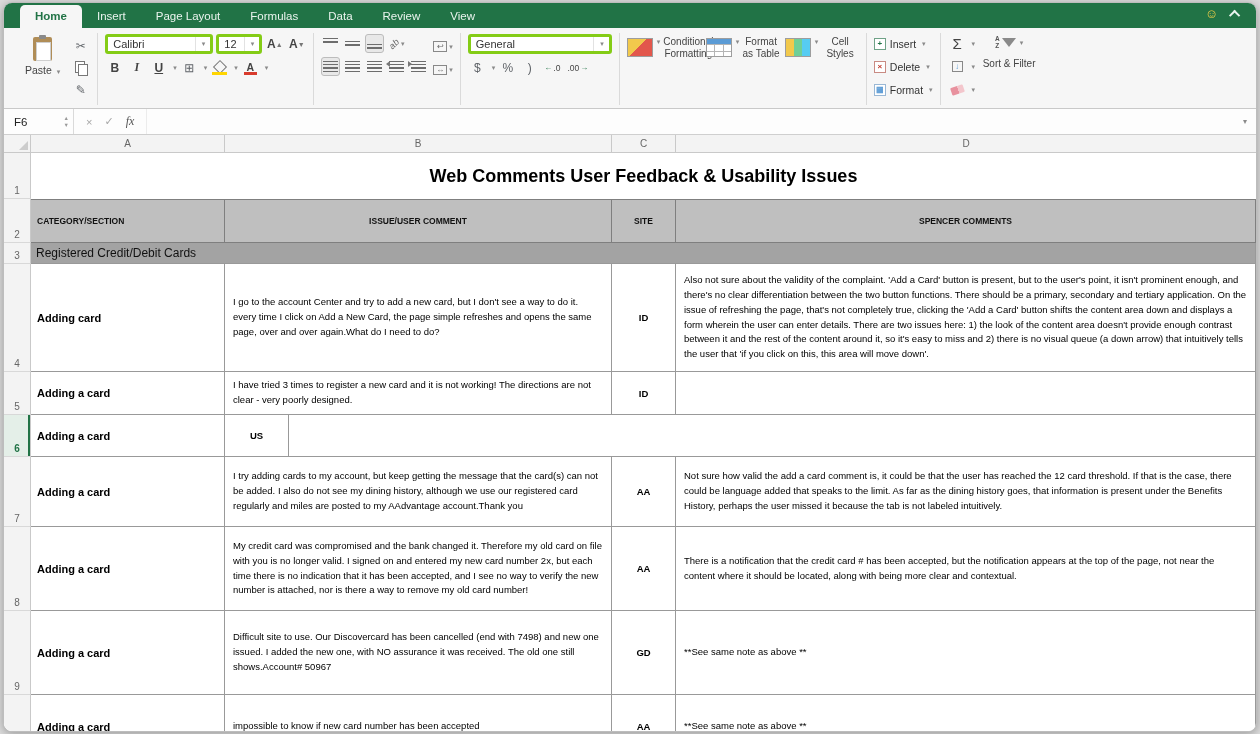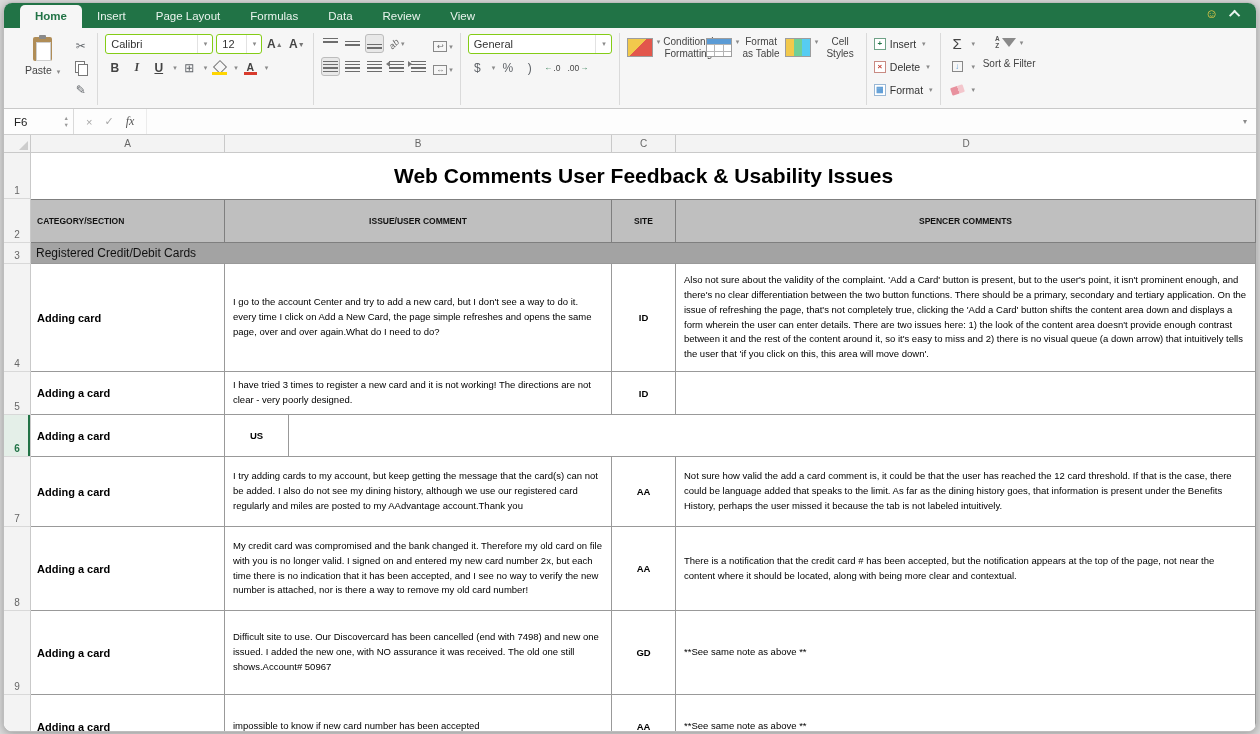--- a/index.html
+++ b/index.html
@@ -19,21 +19,21 @@
   
   .ribbon { height:81px; background:#f6f6f6; border-bottom:1px solid #c9c9c9; display:flex; padding:5px 4px 3px 8px; flex:0 0 auto; overflow:hidden; }
   .group { padding:1px 7px; border-right:1px solid #dadada; display:flex; gap:5px; align-items:flex-start; }
   .group:last-child { border-right:none; }
   .col { display:flex; flex-direction:column; gap:4px; }
   .r { display:flex; align-items:center; gap:3px; }
   .icon-btn { display:inline-flex; align-items:center; justify-content:center; min-width:19px; height:19px; border-radius:3px;
               color:#5f6368; font-size:12px; cursor:default; }
   .icon-btn.sel { border:1px solid #bcbcbc; background:#e8e8e8; }
   .dd { font-size:7px; color:#8a8a8a; margin-left:2px; }
-  .combo { background:#fff; border:1px solid #84cc16; border-radius:3px; height:20px; display:flex; align-items:center;
+  .combo { background:#fff; border:3px solid #84cc16; border-radius:3px; height:20px; display:flex; align-items:center;
            padding:0 5px; font-size:11px; color:#333; }
   .combo .dd { margin-left:auto; padding-left:6px; border-left:1px solid #e2e2e2; height:100%; display:flex; align-items:center; }
 
   
   .paste-btn { display:flex; flex-direction:column; align-items:center; gap:3px; padding:3px 6px 0; }
   .clipboard-icon { position:relative; width:19px; height:24px; background:#b08d57; border-radius:2px; }
   .clipboard-icon::before { content:""; position:absolute; left:3px; top:5px; width:13px; height:17px; background:#fff; border:1px solid #cfcfcf; }
   .clipboard-icon::after { content:""; position:absolute; left:6px; top:-2px; width:7px; height:4px; background:#8a8a8a; border-radius:1px; }
   .paste-lbl { font-size:10.5px; color:#444; }
   .clip-mini { display:flex; flex-direction:column; gap:3px; padding-top:2px; }
@@ -119,21 +119,21 @@
 
   .grid { flex:1; overflow:hidden; background:#fff; display:flex; flex-direction:column; }
   .row { display:flex; flex:0 0 auto; }
   .gut { width:27px; background:#f3f3f3; border-right:1px solid #c9c9c9; border-bottom:1px solid #d8d8d8;
          display:flex; align-items:flex-end; justify-content:center; font-size:10px; color:#666; padding-bottom:2px; }
   .gut.active { color:#217346; font-weight:bold; background:#e4efe8; box-shadow:inset -2px 0 0 #217346; }
   .cell { border-right:1px solid #999; border-bottom:1px solid #999; overflow:hidden; }
   .ca { width:194px; } .cb { width:387px; } .cc { width:64px; } .cd { flex:1; }
 
   .row.title-row .cell { border:none; }
-  .title-cell { flex:1; display:flex; align-items:center; justify-content:center; font-size:21px; font-weight:bold; color:#000; }
+  .title-cell { flex:1; display:flex; align-items:center; justify-content:center; font-size:18px; font-weight:bold; color:#000; }
 
   .row.hdr-row .cell { background:#bfbfbf; display:flex; align-items:center; font-size:8.5px; font-weight:bold; color:#111;
                        border-right:1px solid #7f7f7f; border-bottom:1px solid #7f7f7f; border-top:1px solid #7f7f7f; }
   .row.hdr-row .ca { padding-left:6px; }
   .row.hdr-row .center { justify-content:center; }
 
   .row.sec-row .cell { background:#a3a3a3; display:flex; align-items:center; font-size:12px; font-weight:normal; color:#111; padding-left:5px; }
 
   .cat { font-size:11px; font-weight:bold; color:#000; padding:0 6px; display:flex; align-items:center; }
   .issue, .comment { font-size:9.5px; color:#000; padding:3px 8px; display:flex; align-items:center; line-height:1.55; }

